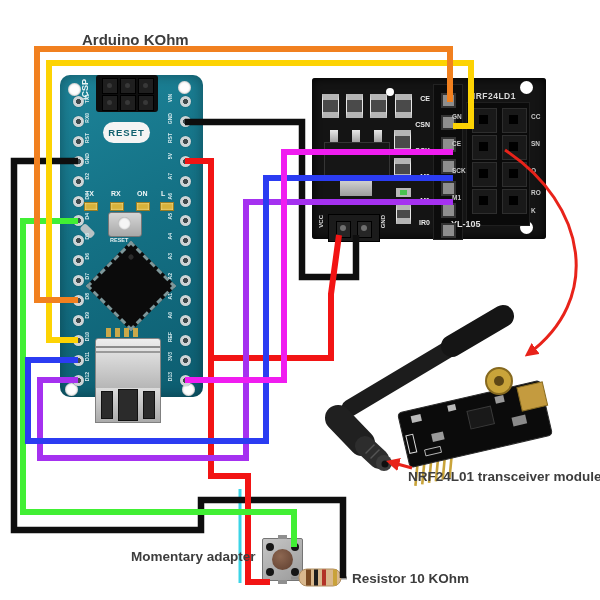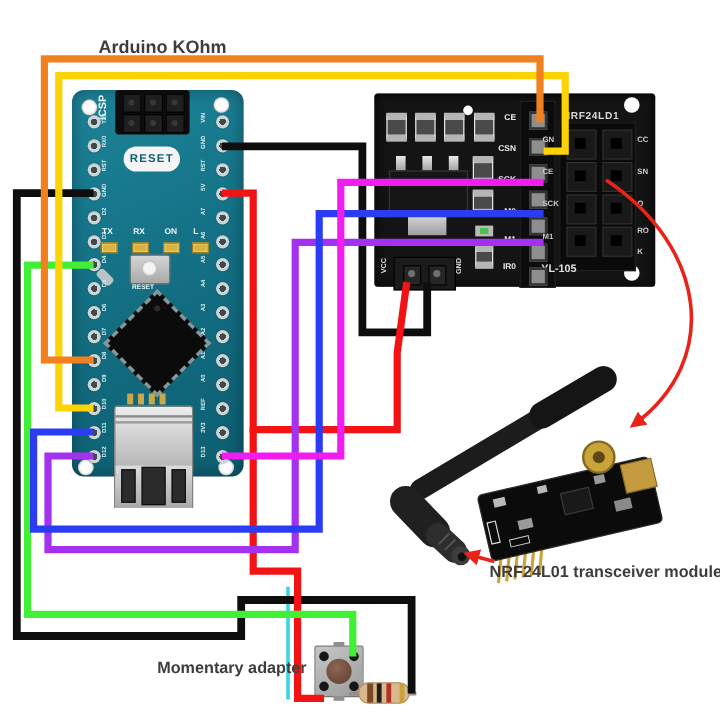--- a/index.html
+++ b/index.html
@@ -325,13 +325,14 @@
       </g>
     <g id="arrow-layer">
         <path d="M 505 150 C 588 205 602 300 528 354" fill="none" stroke="#e8231a" stroke-width="3" marker-end="url(#arrowhead)"></path>
         <path d="M 412 468 L 390 462" fill="none" stroke="#e8231a" stroke-width="3" marker-end="url(#arrowhead)"></path>
       </g>
   </svg>
 
   <div class="lbl" style="left:82px;top:31px;font-size:15px;">Arduino KOhm</div>
   <div class="lbl" style="left:408px;top:469px;">NRF24L01 transceiver module</div>
   <div class="lbl" style="left:131px;top:549px;">Momentary adapter</div>
+  <div class="lbl" style="left:352px;top:571px;">Resistor 10 KOhm</div>
 </div>
 
 </body></html>

